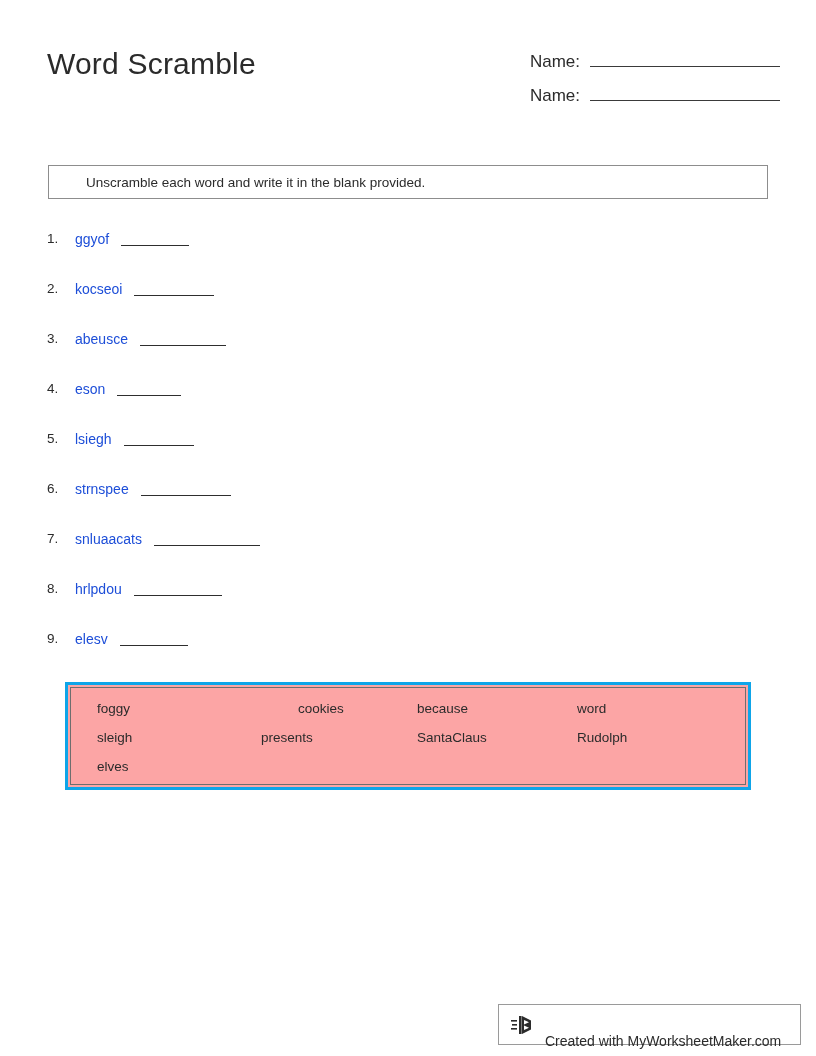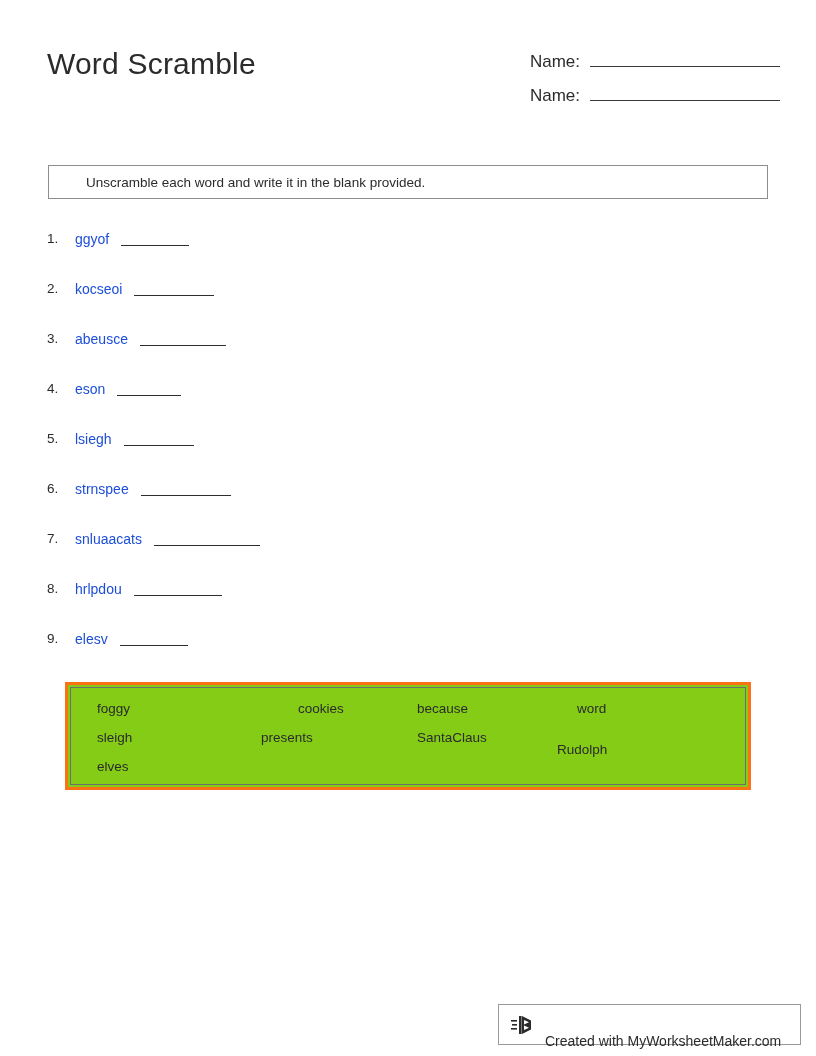--- a/index.html
+++ b/index.html
@@ -113,22 +113,22 @@
     height: 0;
   }
 
   
   .wordbank {
     position: absolute;
     left: 65px;
     top: 682px;
     width: 686px;
     height: 108px;
-    border: 3px solid #f97316;
-    background: #84cc16;
+    border: 3px solid #0ea5e9;
+    background: #fca5a5;
     box-sizing: border-box;
     padding: 2px;
   }
   .wordbank-inner {
     width: 100%;
     height: 100%;
     border: 1px solid #6e6e6e;
     box-sizing: border-box;
     padding: 12px 0 0 26px;
   }
@@ -248,21 +248,21 @@
         <div class="wb-row">
           <span class="wb-cell" style="left: 0px;">foggy</span>
           <span class="wb-cell" style="left: 160px; margin-left: 41px;">cookies</span>
           <span class="wb-cell" style="left: 320px;">because</span>
           <span class="wb-cell" style="left: 480px;">word</span>
         </div>
         <div class="wb-row">
           <span class="wb-cell" style="left: 0px;">sleigh</span>
           <span class="wb-cell" style="left: 164px;">presents</span>
           <span class="wb-cell" style="left: 320px;">SantaClaus</span>
-          <span class="wb-cell" style="left: 460px; margin-top: 12px;">Rudolph</span>
+          <span class="wb-cell" style="left: 480px;">Rudolph</span>
         </div>
         <div class="wb-row">
           <span class="wb-cell" style="left: 0px;">elves</span>
         </div>
       </div>
   </div>
 
   <div class="footer-badge">
     <span class="badge-icon">
       <svg width="26" height="24" viewBox="0 0 26 24">

